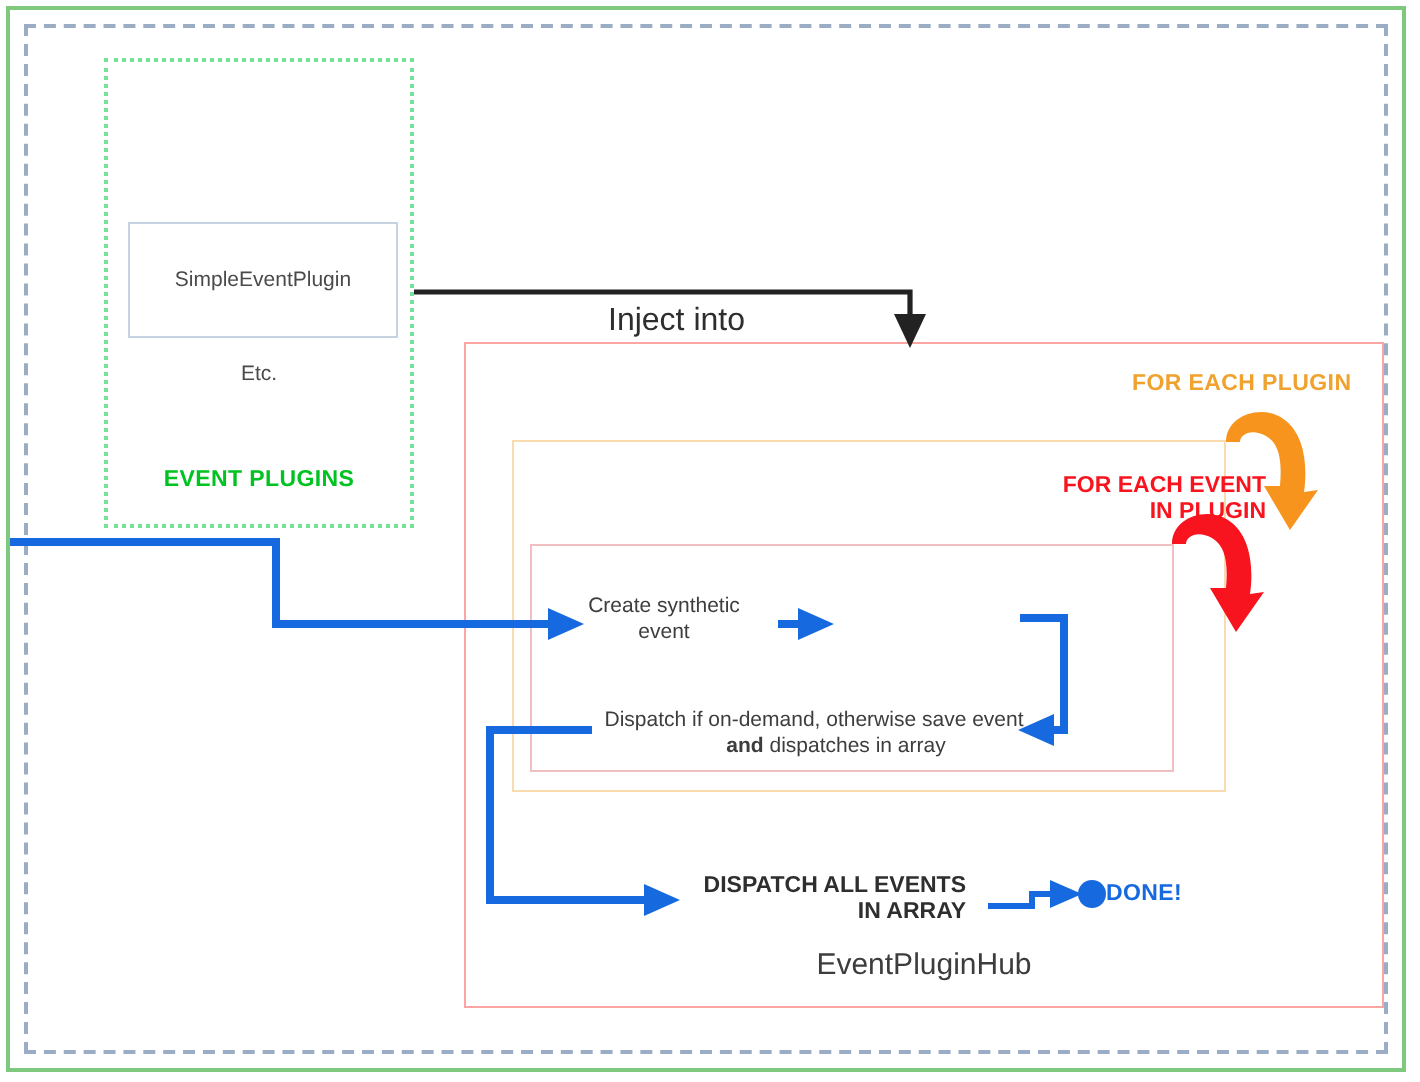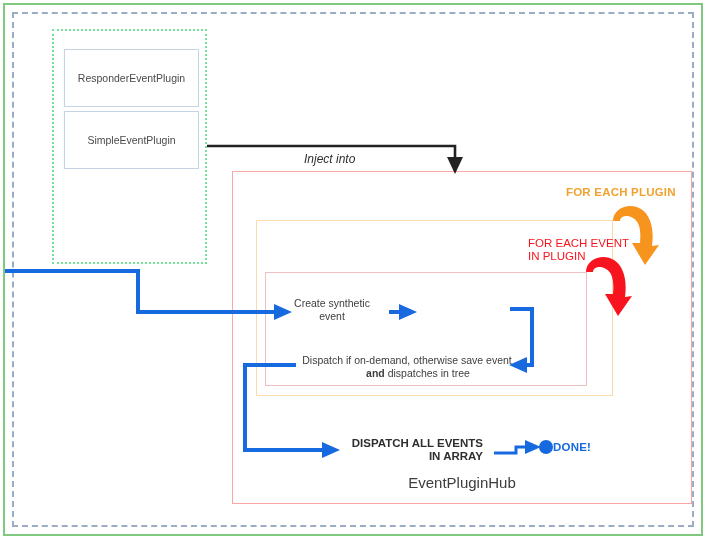--- a/index.html
+++ b/index.html
@@ -111,23 +111,23 @@
     font-size: 11.5px;
     font-weight: bold;
     color: #f0a22e;
     letter-spacing: .2px;
     white-space: nowrap;
   }
   .lbl-for-each-event {
     position: absolute;
     left: 528px; top: 237px;
     width: 105px;
-    text-align: left;
-    font-size: 11.5px;
-    font-weight: normal;
+    text-align: right;
+    font-size: 11.5px;
+    font-weight: bold;
     color: #f8141e;
     line-height: 13px;
     white-space: nowrap;
   }
   
   .flow-text {
     position: absolute;
     font-size: 10.5px;
     color: #3d3d3d;
     text-align: center;
@@ -151,63 +151,61 @@
     position: absolute;
     left: 553px; top: 441px;
     font-size: 11.5px;
     font-weight: bold;
     color: #1769e0;
     letter-spacing: .2px;
   }
   .lbl-inject {
     position: absolute;
     left: 304px; top: 152px;
-    font-size: 12px;
-    font-style: italic;
+    font-size: 16px;
     color: #2e2e2e;
   }
   svg.overlay {
     position: absolute;
     left: 0; top: 0;
     width: 710px; height: 541px;
     pointer-events: none;
   }
 </style>
 </head>
 <body>
 
 <div id="canvas">
 
   <div class="outer-green"></div>
   <div class="outer-dashed"></div>
 
   <div class="plugins-panel">
-    <div class="plugin-box b1">
-      <span>ResponderEventPlugin</span>
-    </div>
     <div class="plugin-box b2">
       <span>SimpleEventPlugin</span>
     </div>
+    <div class="plugins-etc">Etc.</div>
+    <div class="plugins-title">EVENT PLUGINS</div>
   </div>
 
   <div class="hub-box">
     <div class="hub-title">EventPluginHub</div>
   </div>
 
   <div class="plugin-loop-box"></div>
   <div class="event-loop-box"></div>
 
   <div class="lbl-for-each-plugin">FOR EACH PLUGIN</div>
   <div class="lbl-for-each-event">
     <span>FOR EACH EVENT</span><br>
     <span>IN PLUGIN</span>
   </div>
 
   <div class="flow-text t-create">Create synthetic event</div>
-  <div class="flow-text t-dispatch"><span>Dispatch if on-demand, otherwise save event </span><b>and</b><span> dispatches in tree</span></div>
+  <div class="flow-text t-dispatch"><span>Dispatch if on-demand, otherwise save event </span><b>and</b><span> dispatches in array</span></div>
 
   <div class="lbl-dispatch-all">
     <span>DISPATCH ALL EVENTS</span><br>
     <span>IN ARRAY</span>
   </div>
   <div class="lbl-done">DONE!</div>
   <div class="lbl-inject">Inject into</div>
 
   <svg class="overlay" viewBox="0 0 710 541">
     <defs>

